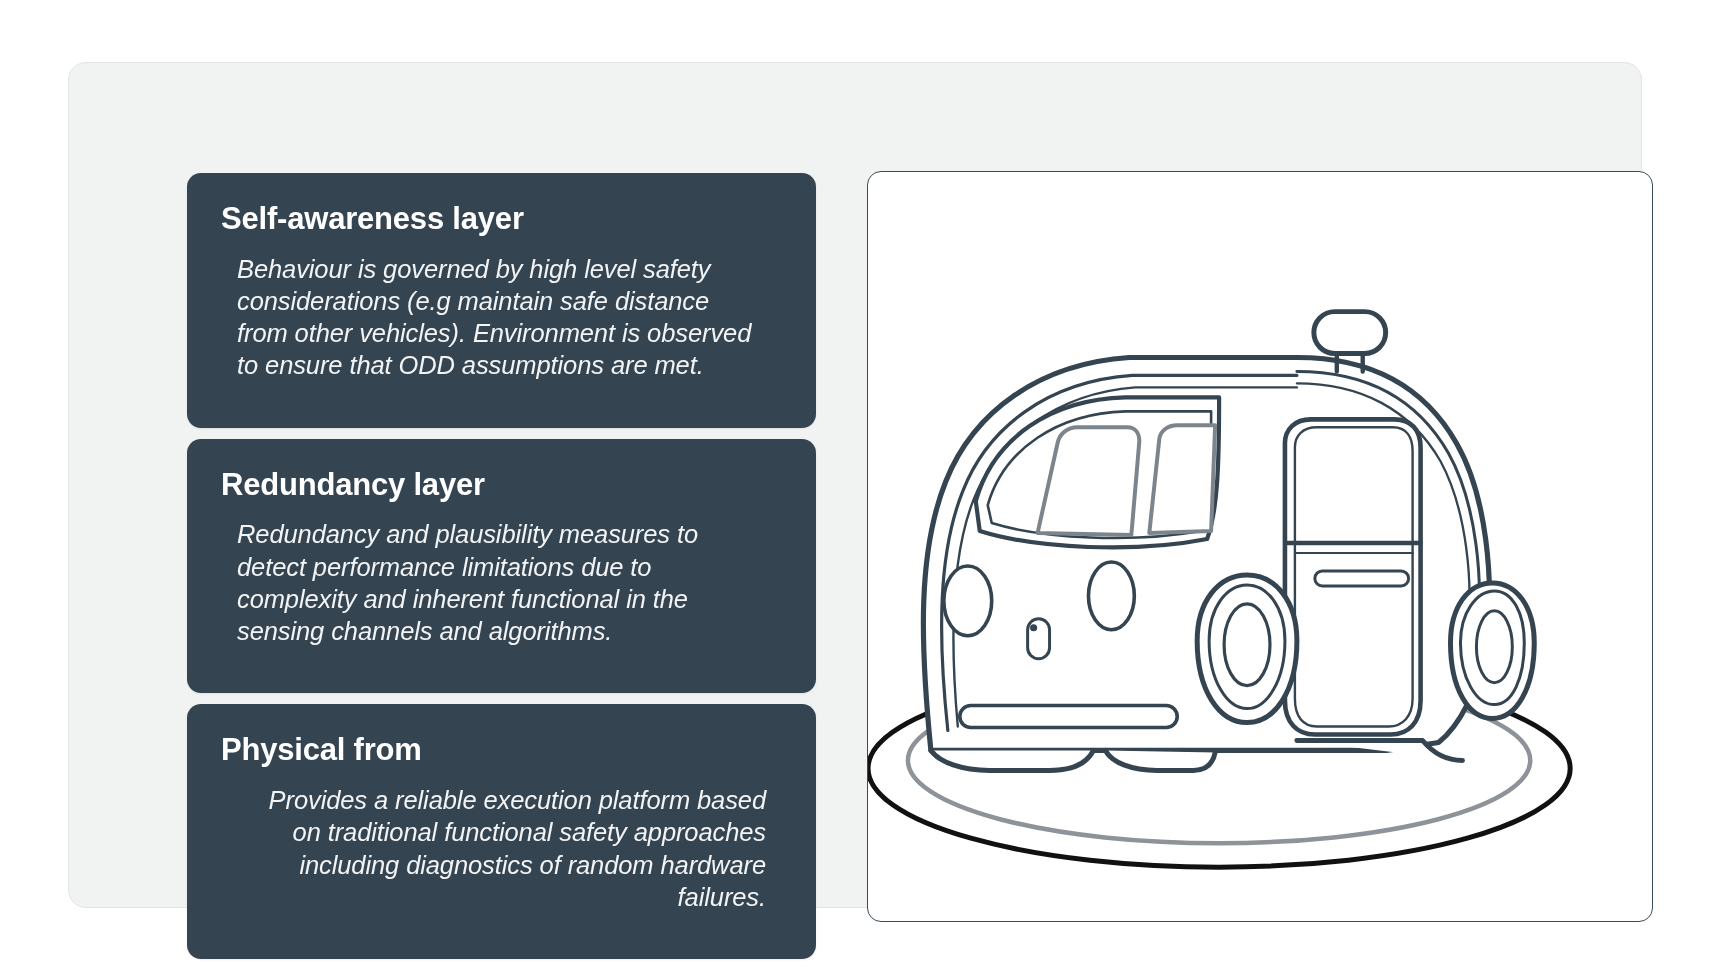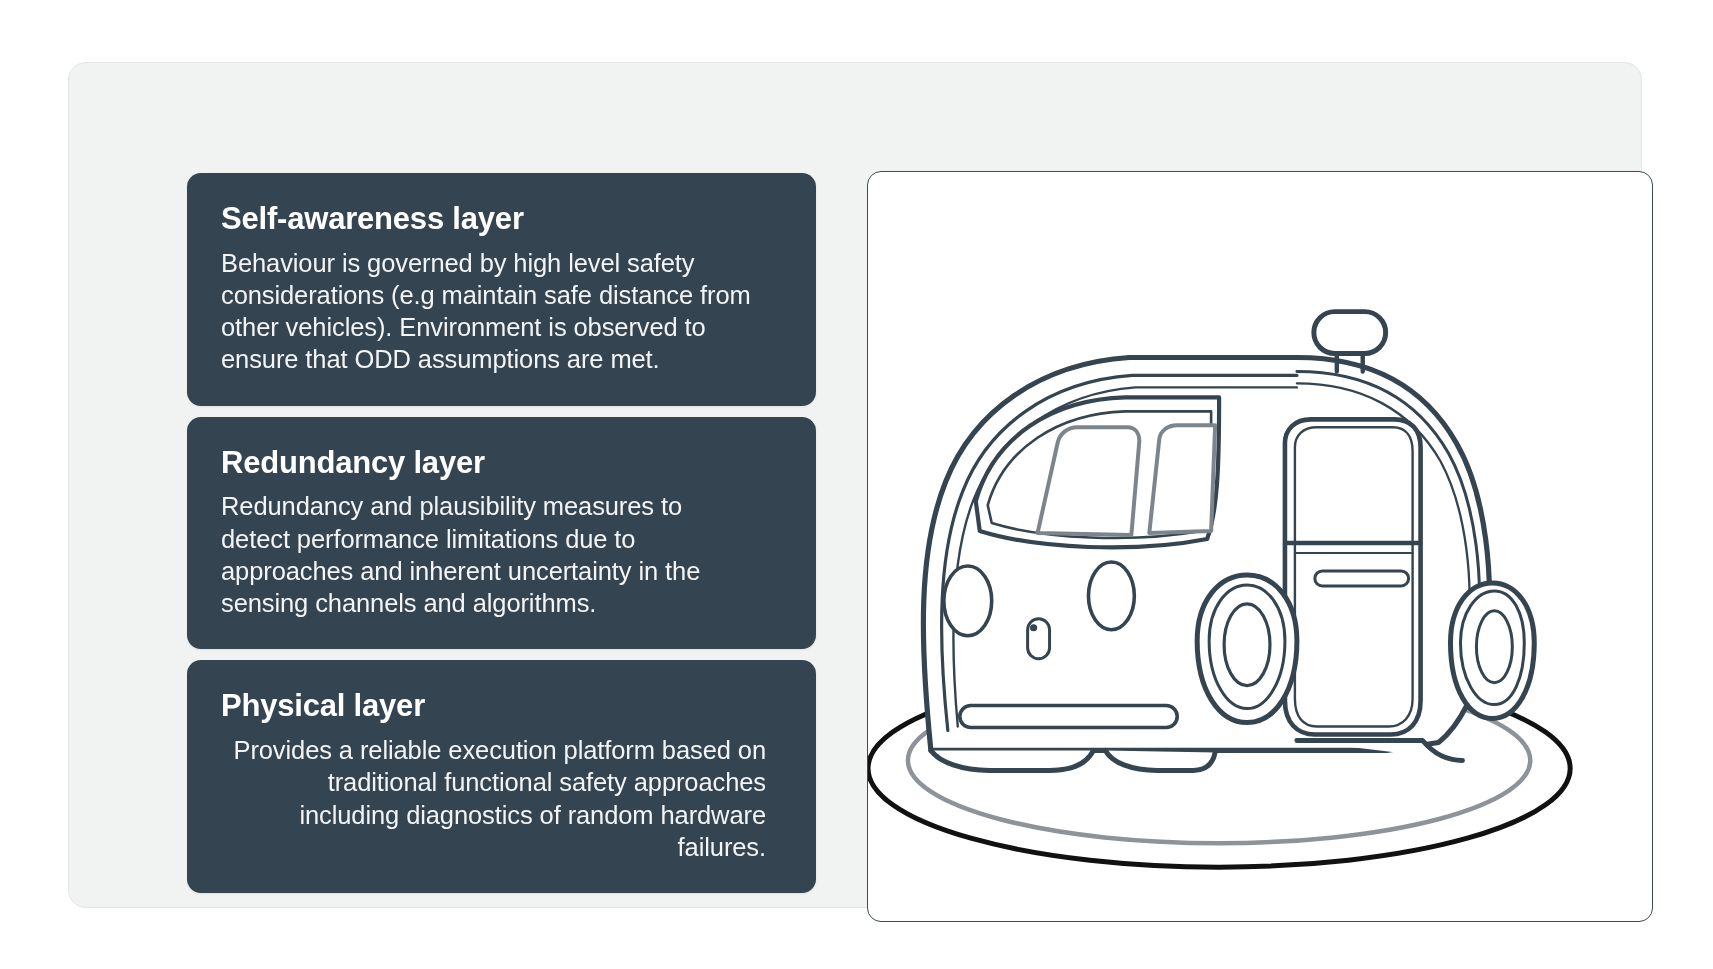--- a/index.html
+++ b/index.html
@@ -58,22 +58,23 @@
     line-height: 1.12;
     letter-spacing: -0.2px;
     margin: 0 0 10px 0;
   }
 
   .layer-card .card-body {
     color: #f2f4f5;
     font-size: 25.5px;
     font-weight: normal;
     line-height: 1.265;
-    margin: 0;
+    margin: 16px;
     letter-spacing: -0.1px;
+    font-style: italic;
   }
 
   
   .card-1 .card-body { max-width: 560px; }
   .card-2 .card-body { max-width: 530px; }
   .card-3 .card-body { max-width: 545px; text-align: right; }
 
   
   .illus-panel {
     position: absolute;
@@ -103,25 +104,25 @@
 
     <div class="cards-col">
 
       <div class="layer-card card-1">
         <div class="card-title">Self-awareness layer</div>
         <div class="card-body">Behaviour is governed by high level safety considerations (e.g maintain safe distance from other vehicles). Environment is observed to ensure that ODD assumptions are met.</div>
       </div>
 
       <div class="layer-card card-2">
         <div class="card-title">Redundancy layer</div>
-        <div class="card-body">Redundancy and plausibility measures to detect performance limitations due to approaches and inherent uncertainty in the sensing channels and algorithms.</div>
+        <div class="card-body">Redundancy and plausibility measures to detect performance limitations due to complexity and inherent functional in the sensing channels and algorithms.</div>
       </div>
 
       <div class="layer-card card-3">
-        <div class="card-title">Physical layer</div>
+        <div class="card-title">Physical from</div>
         <div class="card-body">Provides a reliable execution platform based on traditional functional safety approaches including diagnostics of random hardware failures.</div>
       </div>
 
     </div>
 
     <div class="illus-panel">
       <svg viewBox="0 0 786 751" xmlns="http://www.w3.org/2000/svg">
 
         <g fill="none" stroke-linecap="round" stroke-linejoin="round">
 

